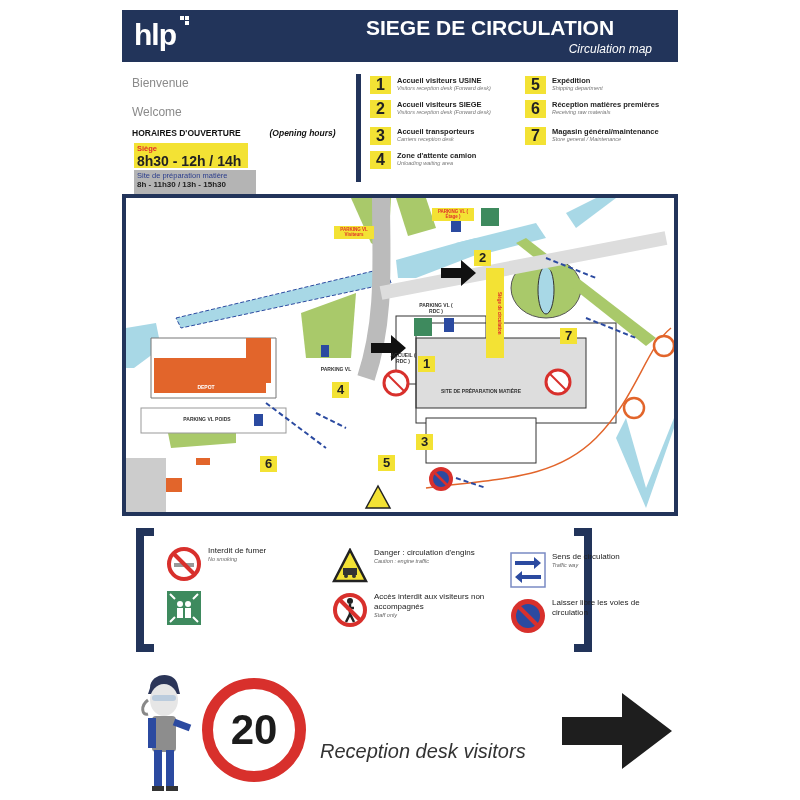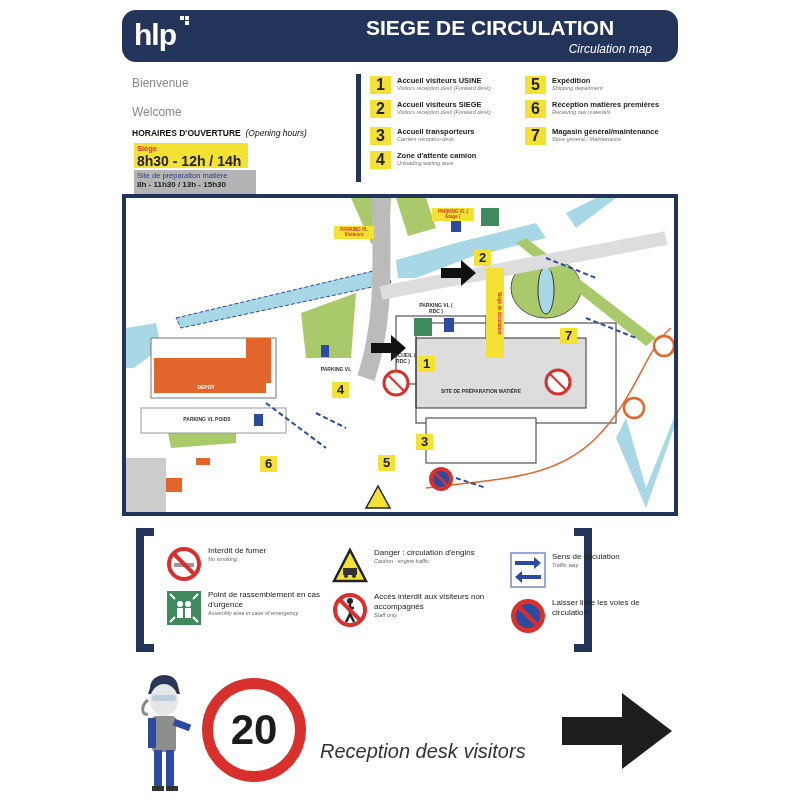--- a/index.html
+++ b/index.html
@@ -2,32 +2,32 @@
 <html><head>
 <meta charset="utf-8">
 <style>
   * { box-sizing: border-box; margin: 0; padding: 0; }
   html, body { width: 800px; height: 800px; background: #ffffff; overflow: hidden; }
   body { font-family: "Liberation Sans", sans-serif; color: #222; position: relative; }
 
   .poster { position: absolute; left: 122px; top: 10px; width: 556px; height: 785px; }
 
   
-  .header { position: absolute; left: 0; top: 0; width: 556px; height: 52px; background: #22345a; border-radius: 14px; }
+  .header { position: absolute; left: 0; top: 0; width: 556px; height: 52px; background: #22345a; }
   .logo { position: absolute; left: 12px; top: 8px; color: #fff; font-weight: bold; font-size: 30px; letter-spacing: -1px; }
   .logo-dots { position: absolute; left: 58px; top: 6px; width: 9px; height: 9px; }
   .logo-dots i { position: absolute; width: 4px; height: 4px; background: #fff; }
   .h-title { position: absolute; left: 244px; top: 6px; color: #fff; font-weight: bold; font-size: 21px; }
   .h-sub { position: absolute; right: 26px; top: 32px; color: #fff; font-style: italic; font-size: 12px; }
 
   
   .welcome { position: absolute; left: 10px; top: 66px; color: #8a8a8a; font-size: 12px; }
   .welcome2 { position: absolute; left: 10px; top: 95px; color: #8a8a8a; font-size: 12px; }
   .hours-title { position: absolute; left: 10px; top: 118px; font-size: 8.5px; font-weight: bold; color: #111; }
-  .hours-title em { font-weight: normal; font-style: italic; }
+  .hours-title em { font-weight: bold; font-style: italic; margin-left: 24px; }
   .siege-box { position: absolute; left: 12px; top: 133px; width: 114px; height: 25px; background: #f3e234; padding: 1px 3px; }
   .siege-label { color: #e0302a; font-size: 7.5px; font-weight: bold; display: block; }
   .siege-hours { font-size: 14px; font-weight: bold; color: #222; display: block; }
   .site-box { position: absolute; left: 12px; top: 160px; width: 122px; height: 26px; background: #b4b4b4; padding: 1px 3px; }
   .site-label { color: #2b3d8c; font-size: 7.5px; display: block; }
   .site-hours { font-size: 8px; font-weight: bold; color: #222; display: block; }
 
   .legend-bar { position: absolute; left: 234px; top: 64px; width: 5px; height: 108px; background: #22345a; }
   .poi { position: absolute; display: flex; align-items: flex-start; }
   .poi-num { width: 21px; height: 18px; background: #f3e234; font-weight: bold; font-size: 16px; text-align: center; line-height: 18px; color: #222; flex: none; }
@@ -244,24 +244,20 @@
 
     <div class="sign" style="left:30px;top:62px;width:165px">
       <svg class="sign-icon" viewBox="0 0 36 36">
         <rect x="1" y="1" width="34" height="34" fill="#3e8a5e"></rect>
         <circle cx="14" cy="14" r="3" fill="#fff"></circle>
           <circle cx="22" cy="14" r="3" fill="#fff"></circle>
         <rect x="11" y="18" width="6" height="10" fill="#fff"></rect>
           <rect x="19" y="18" width="6" height="10" fill="#fff"></rect>
         <path d="M4,4 L9,9 M32,4 L27,9 M4,32 L9,27 M32,32 L27,27" stroke="#fff" stroke-width="2"></path>
       </svg>
-      <div class="sign-text">
-          <span class="sign-fr">Point de rassemblement en cas d'urgence</span>
-          <span class="sign-en">Assembly area in case of emergency</span>
-        </div>
     </div>
 
     <div class="sign" style="left:196px;top:20px;width:175px">
       <svg class="sign-icon" viewBox="0 0 36 36">
         <polygon points="18,2 34,33 2,33" fill="#f3e234" stroke="#222" stroke-width="2.5"></polygon>
         <rect x="11" y="20" width="14" height="7" fill="#333"></rect>
         <circle cx="14" cy="28" r="2" fill="#333"></circle>
           <circle cx="22" cy="28" r="2" fill="#333"></circle>
       </svg>
       <div class="sign-text">

